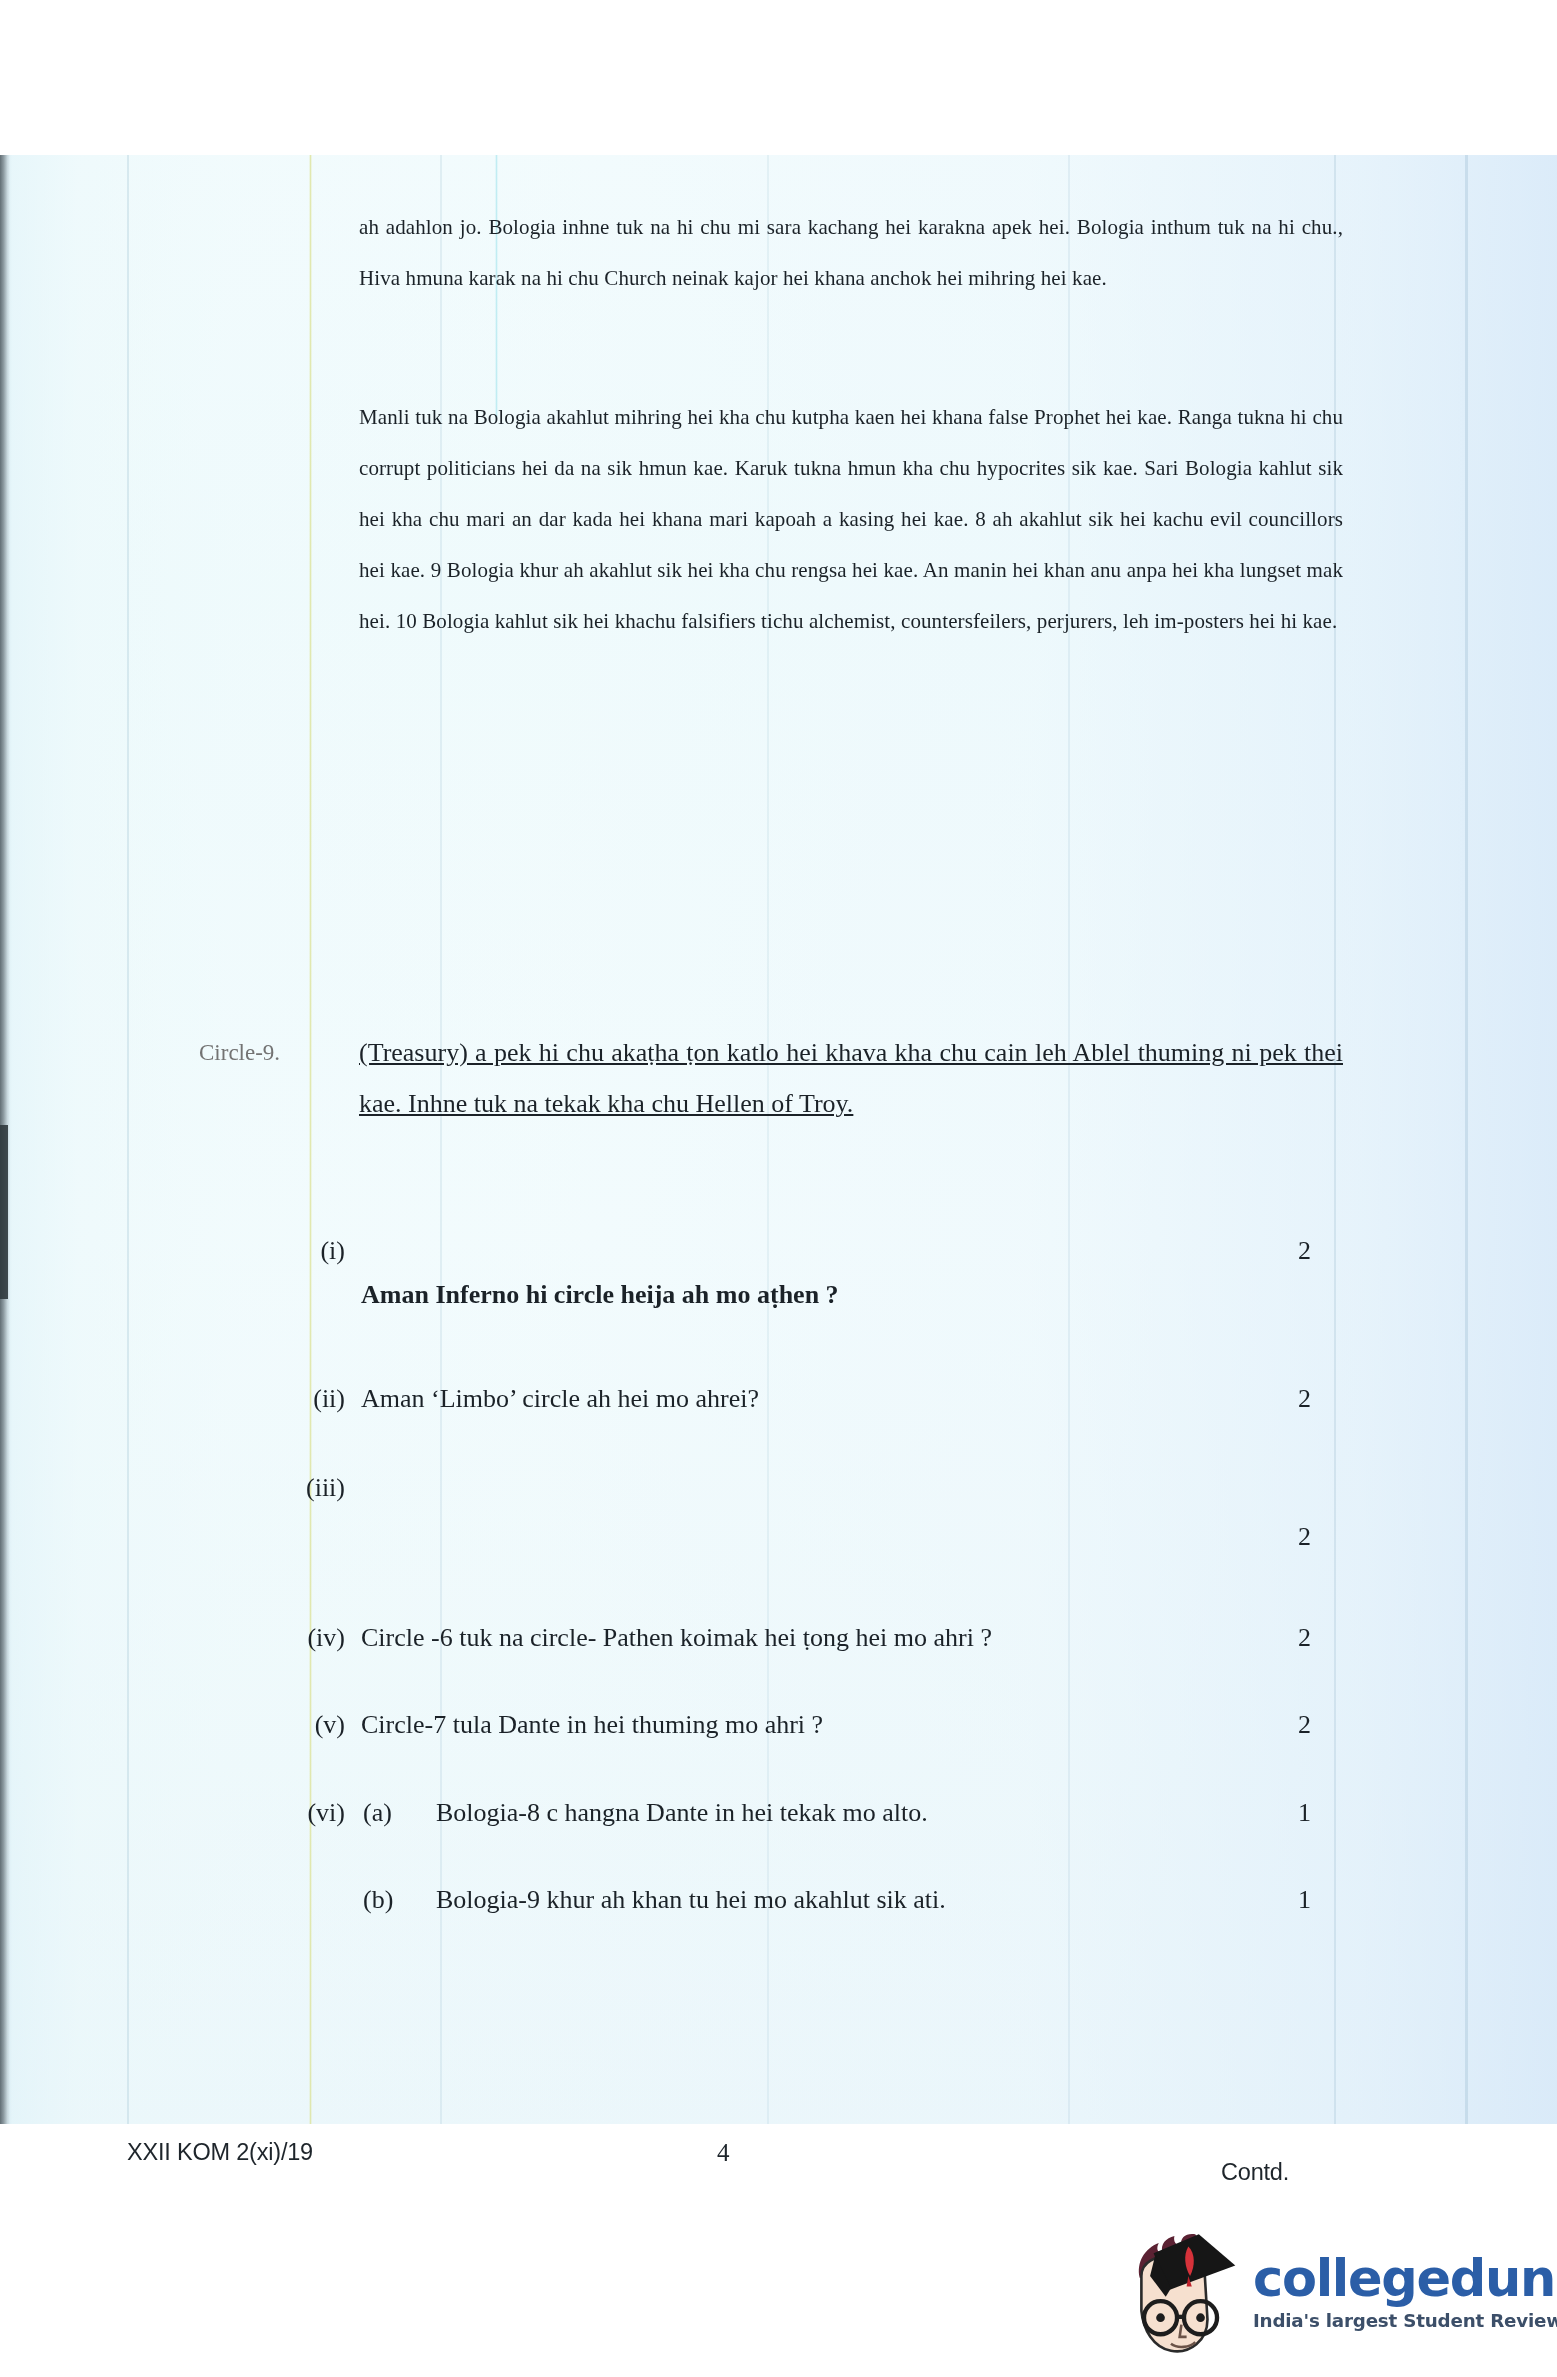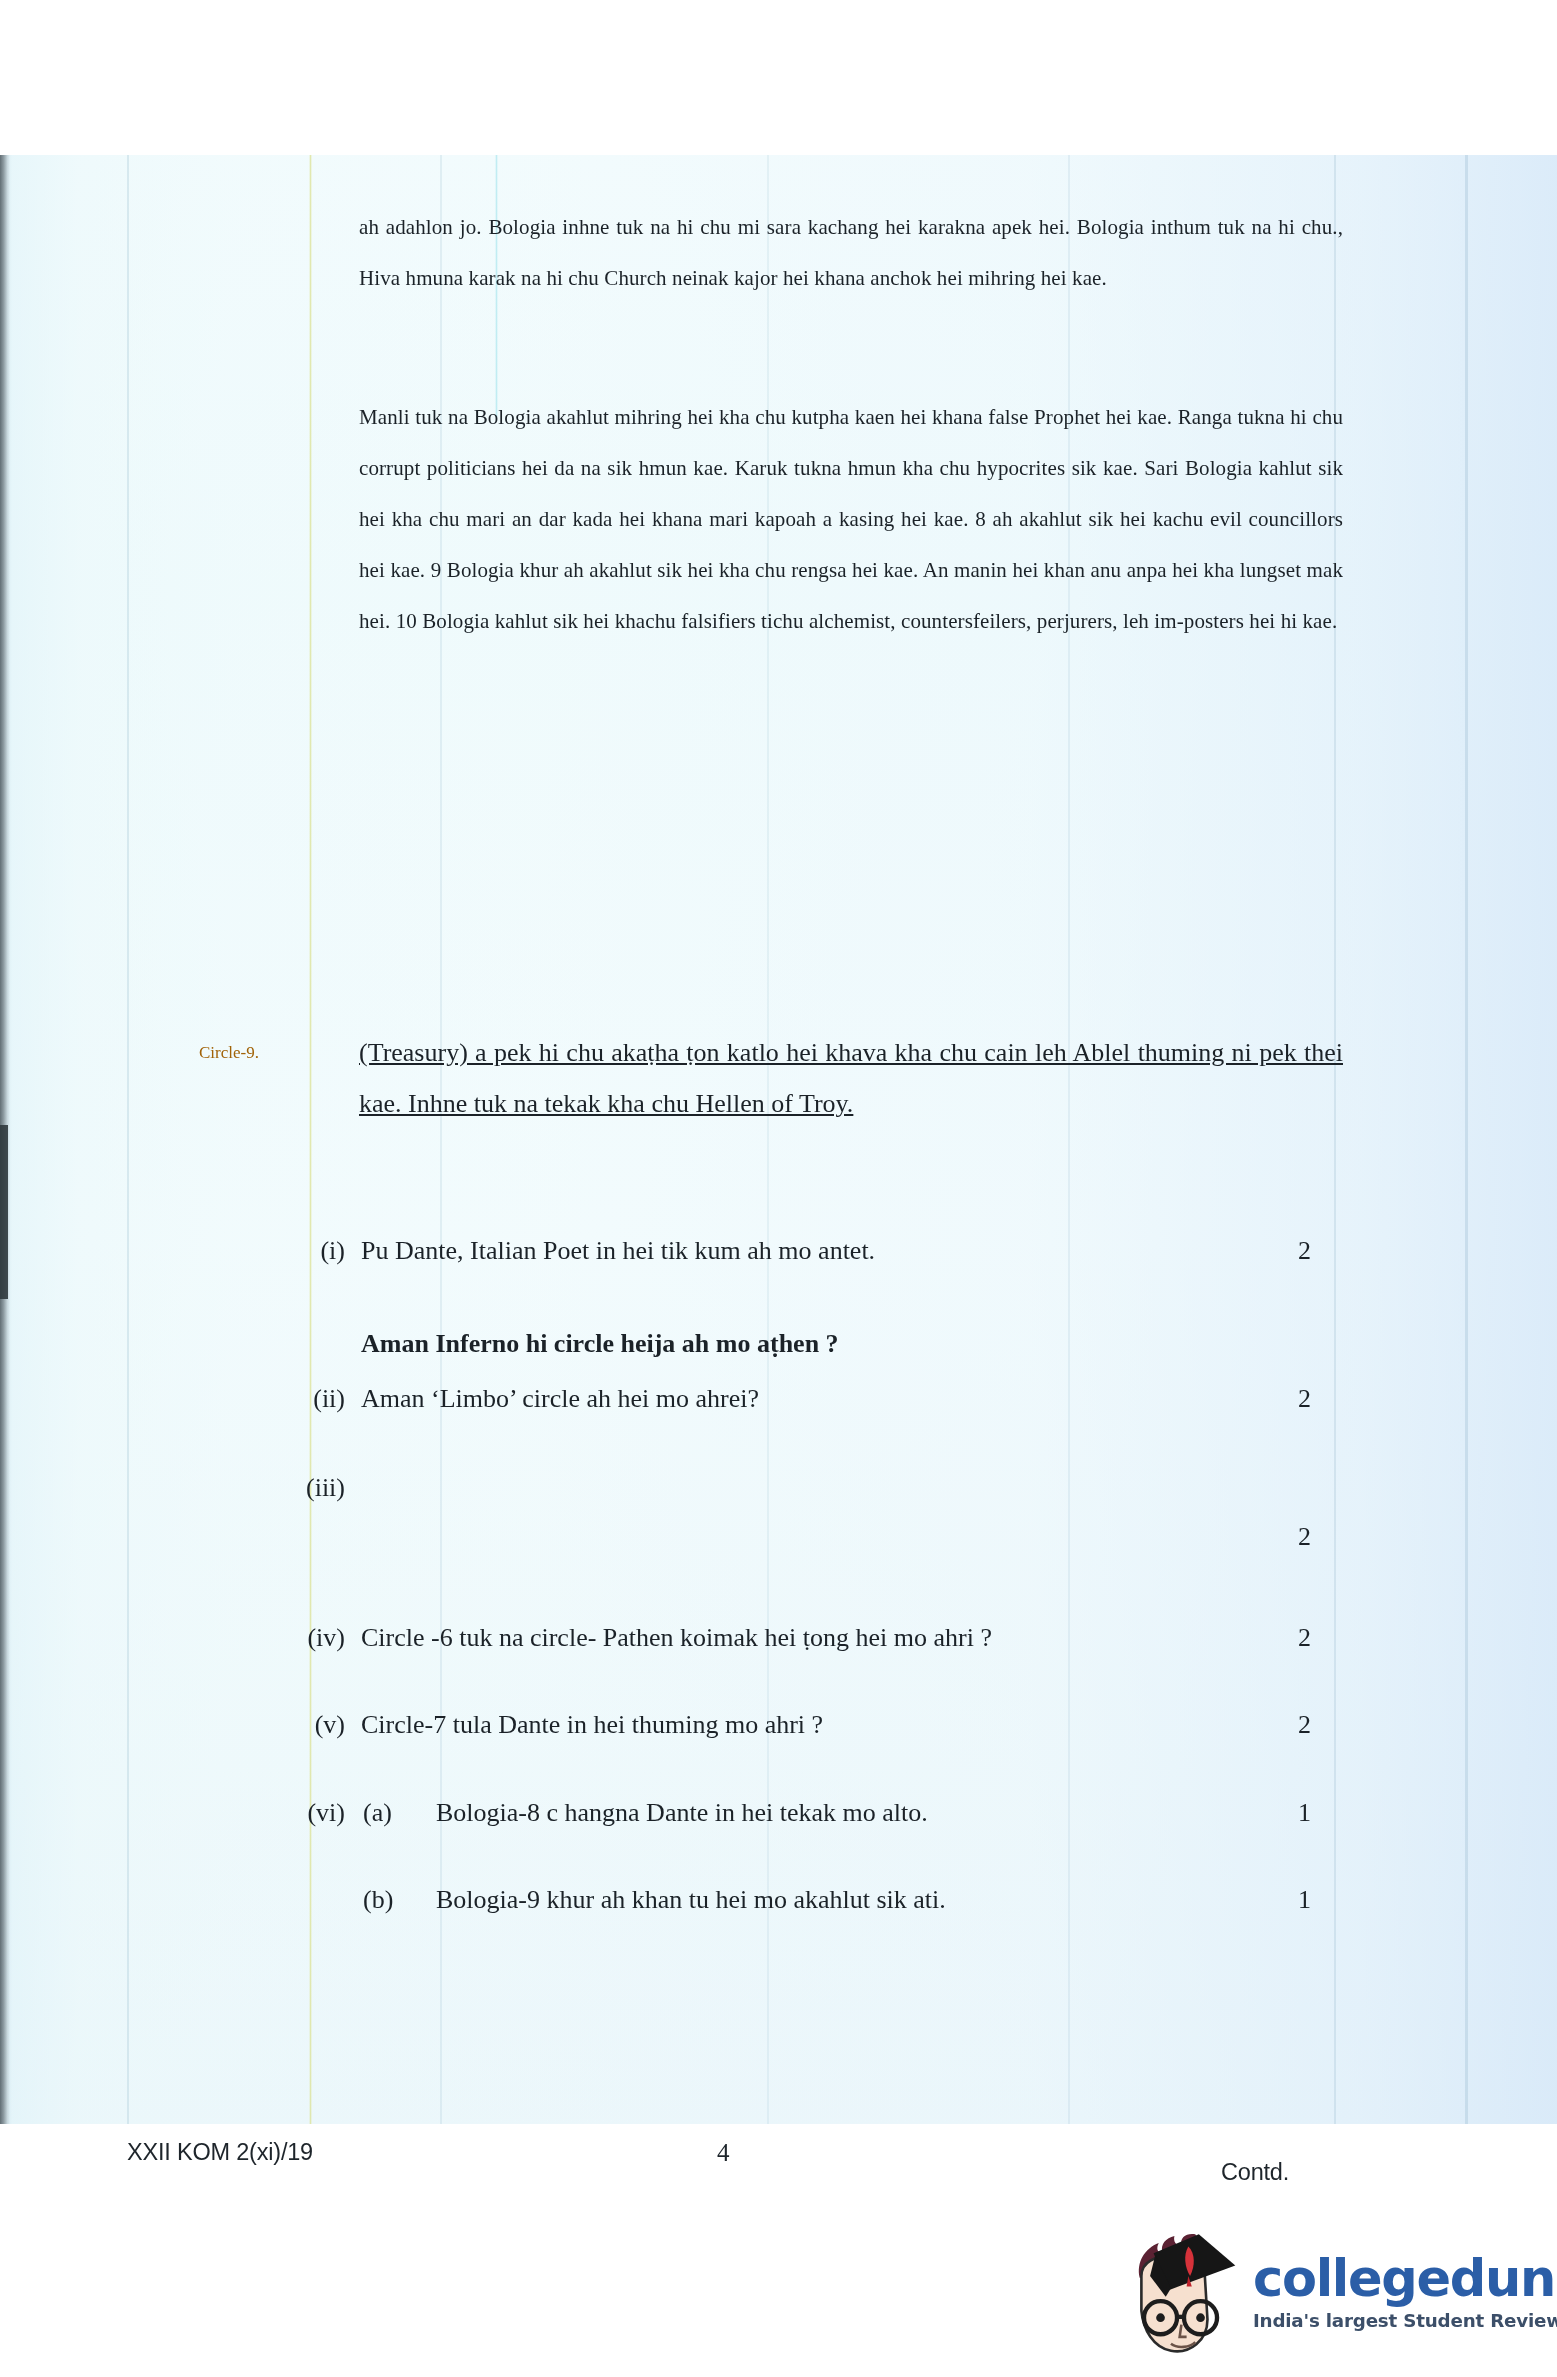--- a/index.html
+++ b/index.html
@@ -107,23 +107,23 @@
     position: absolute;
     left: 199px;
     top: 872px;
     width: 1144px;
   }
   #circle9-label {
     position: absolute;
     left: 0;
     top: 0;
     width: 148px;
-    font-size: 17px;
+    font-size: 23px;
     line-height: 51px;
-    color: #a16207;
+    color: #737373;
     font-family: Liberation Serif, serif;
   }
   #circle9-text {
     position: absolute;
     left: 160px;
     top: 0;
     width: 984px;
     font-size: 26px;
     line-height: 51px;
     color: #1b2228;
@@ -259,21 +259,20 @@
   <p class="para" id="para-2">Manli tuk na Bologia akahlut mihring hei kha chu kutpha kaen hei khana false Prophet hei kae. Ranga tukna hi chu corrupt politicians hei da na sik hmun kae. Karuk tukna hmun kha chu hypocrites sik kae. Sari Bologia kahlut sik hei kha chu mari an dar kada hei khana mari kapoah a kasing hei kae. 8 ah akahlut sik hei kachu evil councillors hei kae. 9 Bologia khur ah akahlut sik hei kha chu rengsa hei kae. An manin hei khan anu anpa hei kha lungset mak hei. 10 Bologia kahlut sik hei khachu falsifiers tichu alchemist, countersfeilers, perjurers, leh im-posters hei hi kae.</p>
 
   <div id="circle9-row">
     <div id="circle9-label">Circle-9.</div>
     <div id="circle9-text">(Treasury) a pek hi chu akaṭha ṭon katlo hei khava kha chu cain leh Ablel thuming ni pek thei kae. Inhne tuk na tekak kha chu Hellen of Troy.</div>
   </div>
 
   <div class="q-row" style="top:1071px;">
     <span class="q-num">(i)</span>
     <span class="q-text">
-      <span>Pu Dante, Italian Poet in hei tik kum ah mo antet.</span>
       <span class="second-line" style="margin-top:44px;">Aman Inferno hi circle heija ah mo aṭhen ?</span>
     </span>
     <span class="q-mark">2</span>
   </div>
 
   <div class="q-row" style="top:1219px;">
     <span class="q-num">(ii)</span>
     <span class="q-text">Aman ‘Limbo’ circle ah hei mo ahrei?</span>
     <span class="q-mark">2</span>
   </div>

